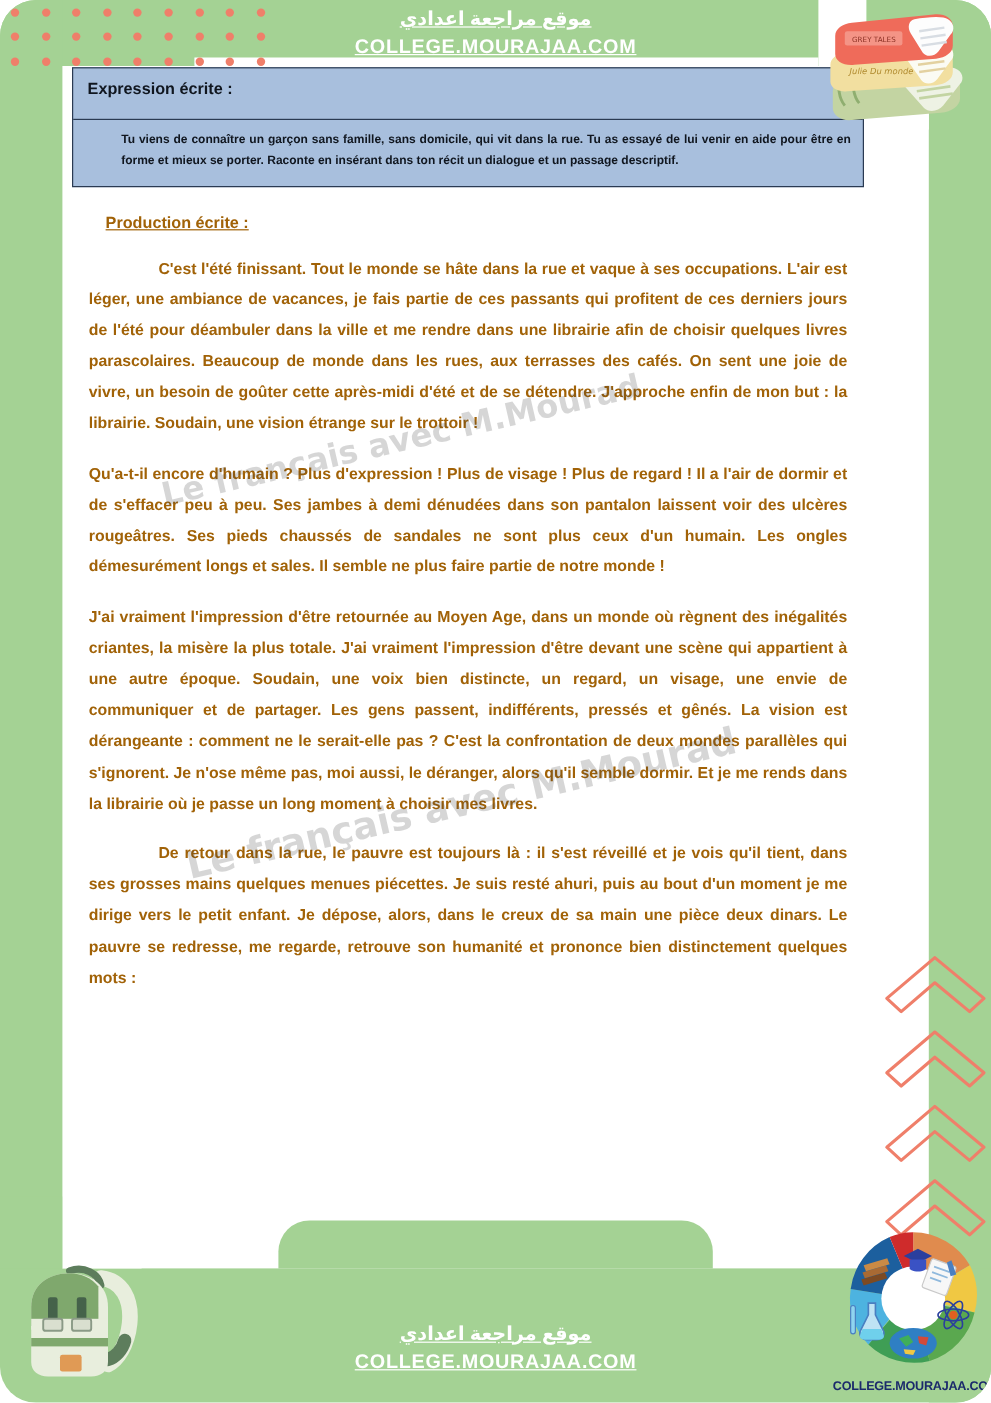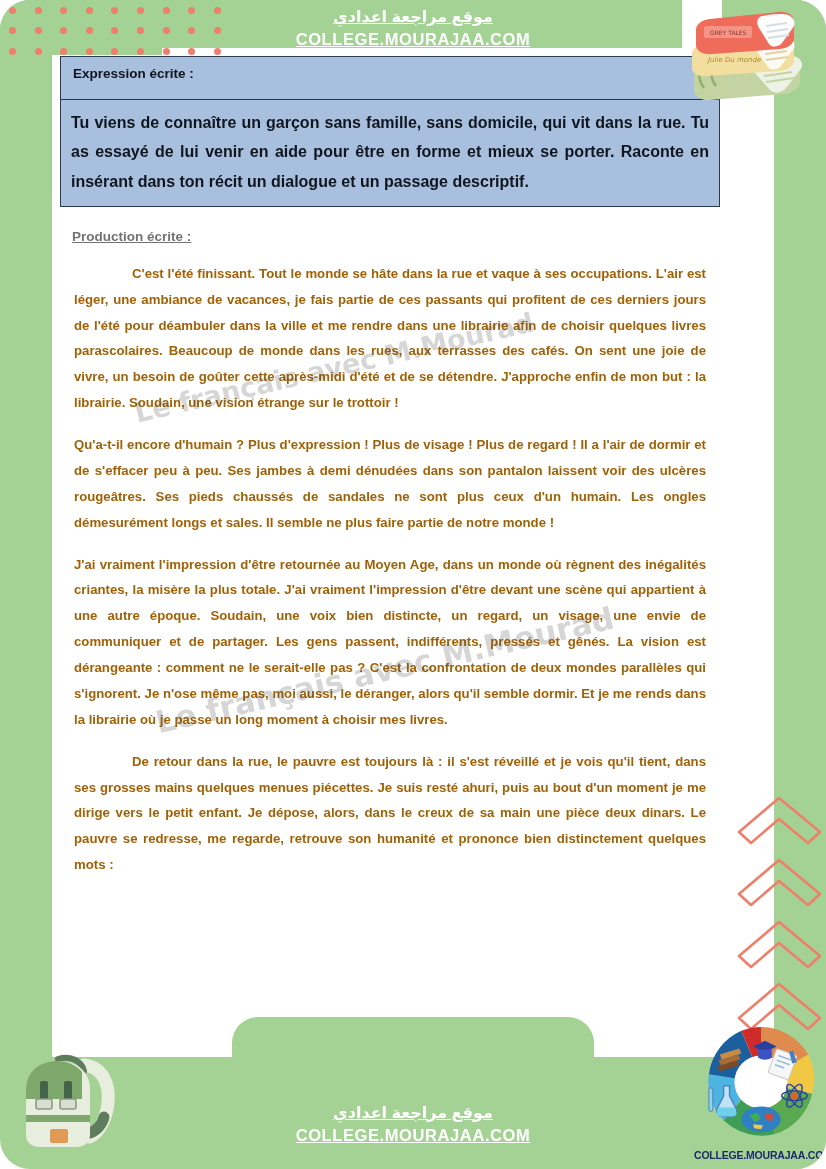--- a/index.html
+++ b/index.html
@@ -112,28 +112,29 @@
     background:#a8bfdd;
     box-sizing:border-box;
   }
   .box-title{
     padding:9px 12px 18px 12px;
     border-bottom:1.5px solid #2a3a52;
     font-weight:bold;font-size:13.5px;color:#10161f;
   }
   .box-body{
     padding:8px 10px 10px 10px;
-    font-weight:bold;font-size:16px;color:#10161f;
+    font-weight:bold;font-size:10px;color:#10161f;
     line-height:1.83;
     text-align:justify;
+    margin-left:30px;
   }
 
   .prod-title{
-    margin:22px 0 0 0;
-    font-weight:bold;font-size:13.5px;color:#737373;
+    margin:22px 0 0 16px;
+    font-weight:bold;font-size:13.5px;color:#a16207;
     text-decoration:underline;
     display:inline-block;
     padding-left:12px;
   }
 
   .body-text{
     margin:0 0 4px 14px;
     width:632px;
     font-weight:bold;
     font-size:13.2px;

